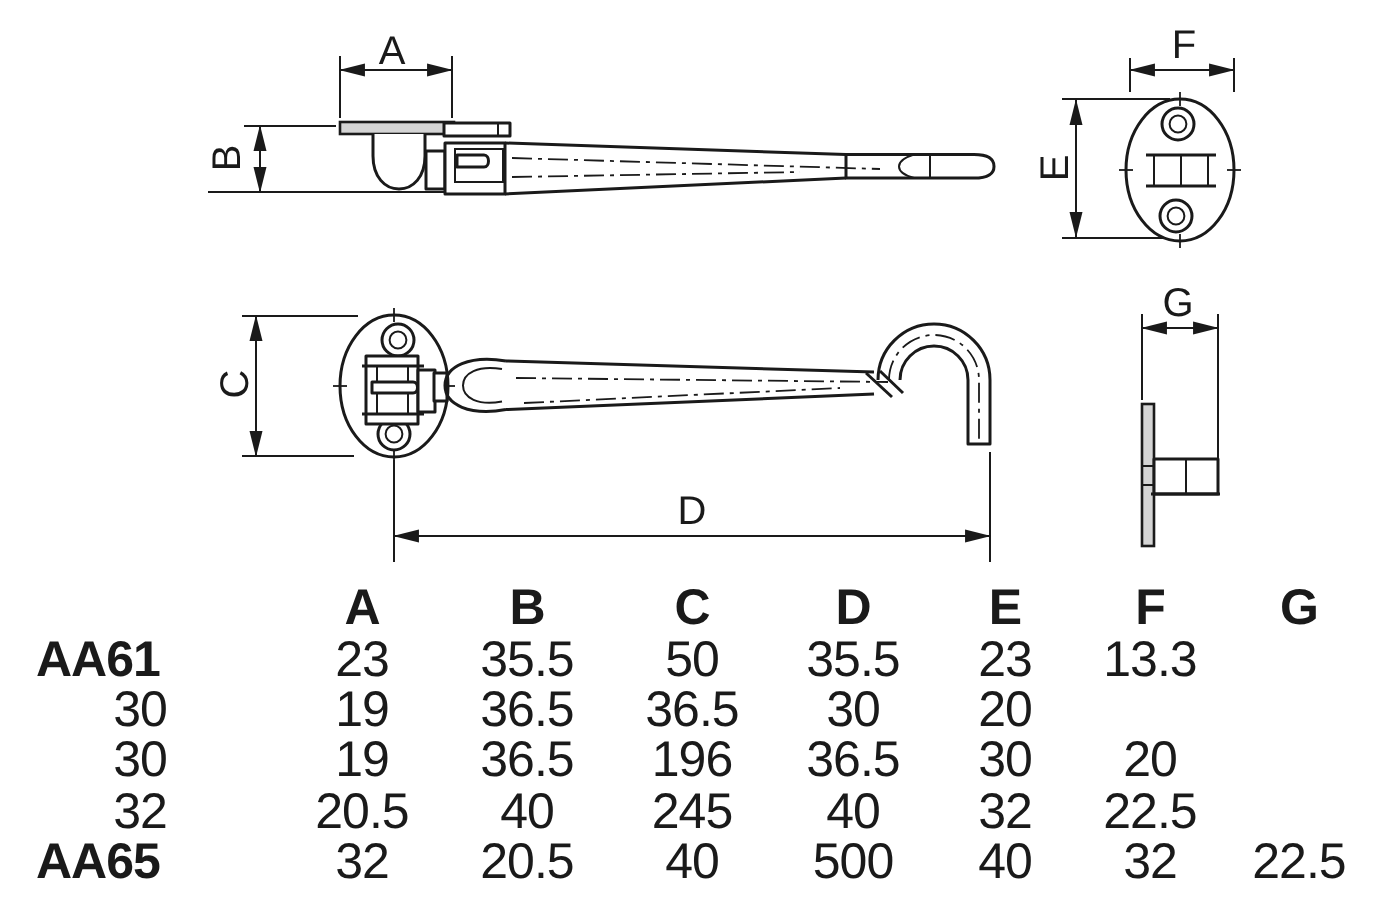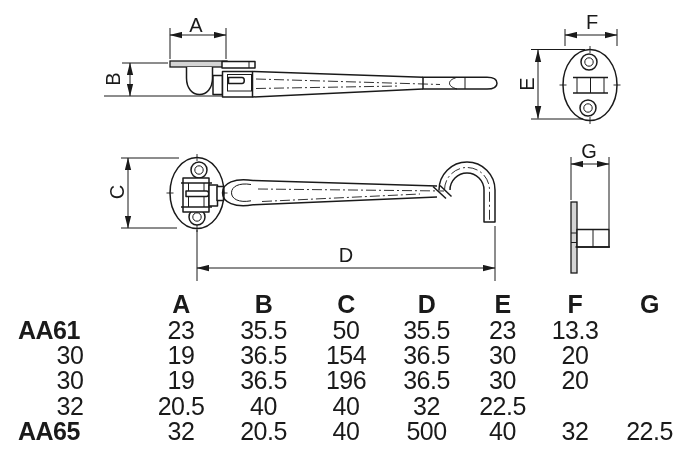--- a/index.html
+++ b/index.html
@@ -176,40 +176,40 @@
       <div class="tcell">50</div>
       <div class="tcell">35.5</div>
       <div class="tcell">23</div>
       <div class="tcell">13.3</div>
     </div>
 
     <div class="trow">
       <div class="tcell">30</div>
       <div class="tcell">19</div>
       <div class="tcell">36.5</div>
-      <div class="tcell">154</div>
       <div class="tcell">36.5</div>
       <div class="tcell">30</div>
       <div class="tcell">20</div>
     </div>
 
     <div class="trow">
       <div class="tcell">30</div>
       <div class="tcell">19</div>
       <div class="tcell">36.5</div>
       <div class="tcell">196</div>
       <div class="tcell">36.5</div>
       <div class="tcell">30</div>
       <div class="tcell">20</div>
     </div>
 
     <div class="trow">
       <div class="tcell">32</div>
       <div class="tcell">20.5</div>
       <div class="tcell">40</div>
+      <div class="tcell">245</div>
       <div class="tcell">40</div>
       <div class="tcell">32</div>
       <div class="tcell">22.5</div>
     </div>
 
     <div class="trow">
       <div class="tcell model">AA65</div>
       <div class="tcell">32</div>
       <div class="tcell">20.5</div>
       <div class="tcell">40</div>

